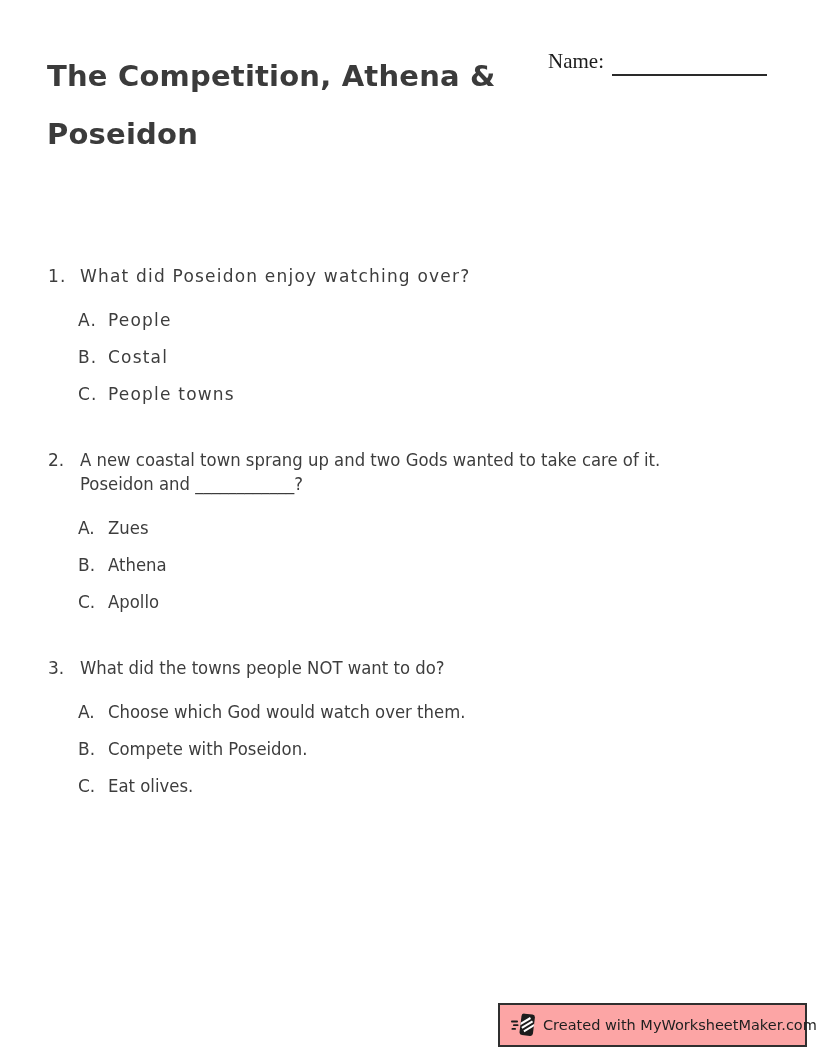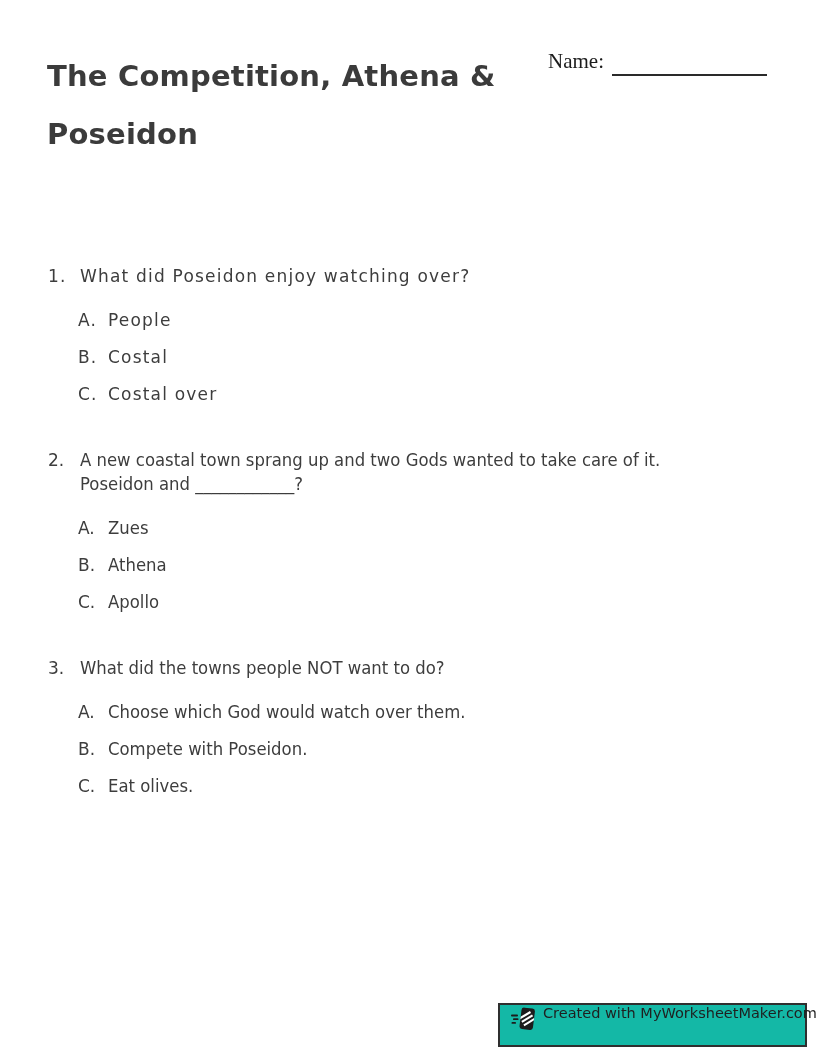--- a/index.html
+++ b/index.html
@@ -98,22 +98,23 @@
   }
 
   
   .credit-box {
     position: absolute;
     left: 498px;
     top: 1003px;
     width: 309px;
     height: 44px;
     border: 2px solid #2f2f2f;
-    background: #14b8a6;
+    background: #fca5a5;
     display: flex;
+    align-items: center;
     padding: 0 10px 0 10px;
   }
   .credit-logo { width: 26px; height: 28px; flex: 0 0 26px; margin-right: 7px; display: flex; align-items: center; }
   .credit-text { font-size: 14.5px; color: #1f1f1f; white-space: nowrap; }
 </style>
 </head>
 <body>
 
 <div class="page">
 
@@ -140,21 +141,21 @@
         <div class="option">
           <span class="opt-letter">A.</span>
           <span class="opt-text">People</span>
         </div>
         <div class="option">
           <span class="opt-letter">B.</span>
           <span class="opt-text">Costal</span>
         </div>
         <div class="option">
           <span class="opt-letter">C.</span>
-          <span class="opt-text">Costal over</span>
+          <span class="opt-text">People towns</span>
         </div>
       </div>
     </section>
 
     <section class="question q-condensed">
       <div class="q-row">
         <span class="q-num">2.</span>
         <div class="q-text">
           <div class="q-line">A new coastal town sprang up and two Gods wanted to take care of it.</div>
           <div class="q-line">Poseidon and ____________?</div>

